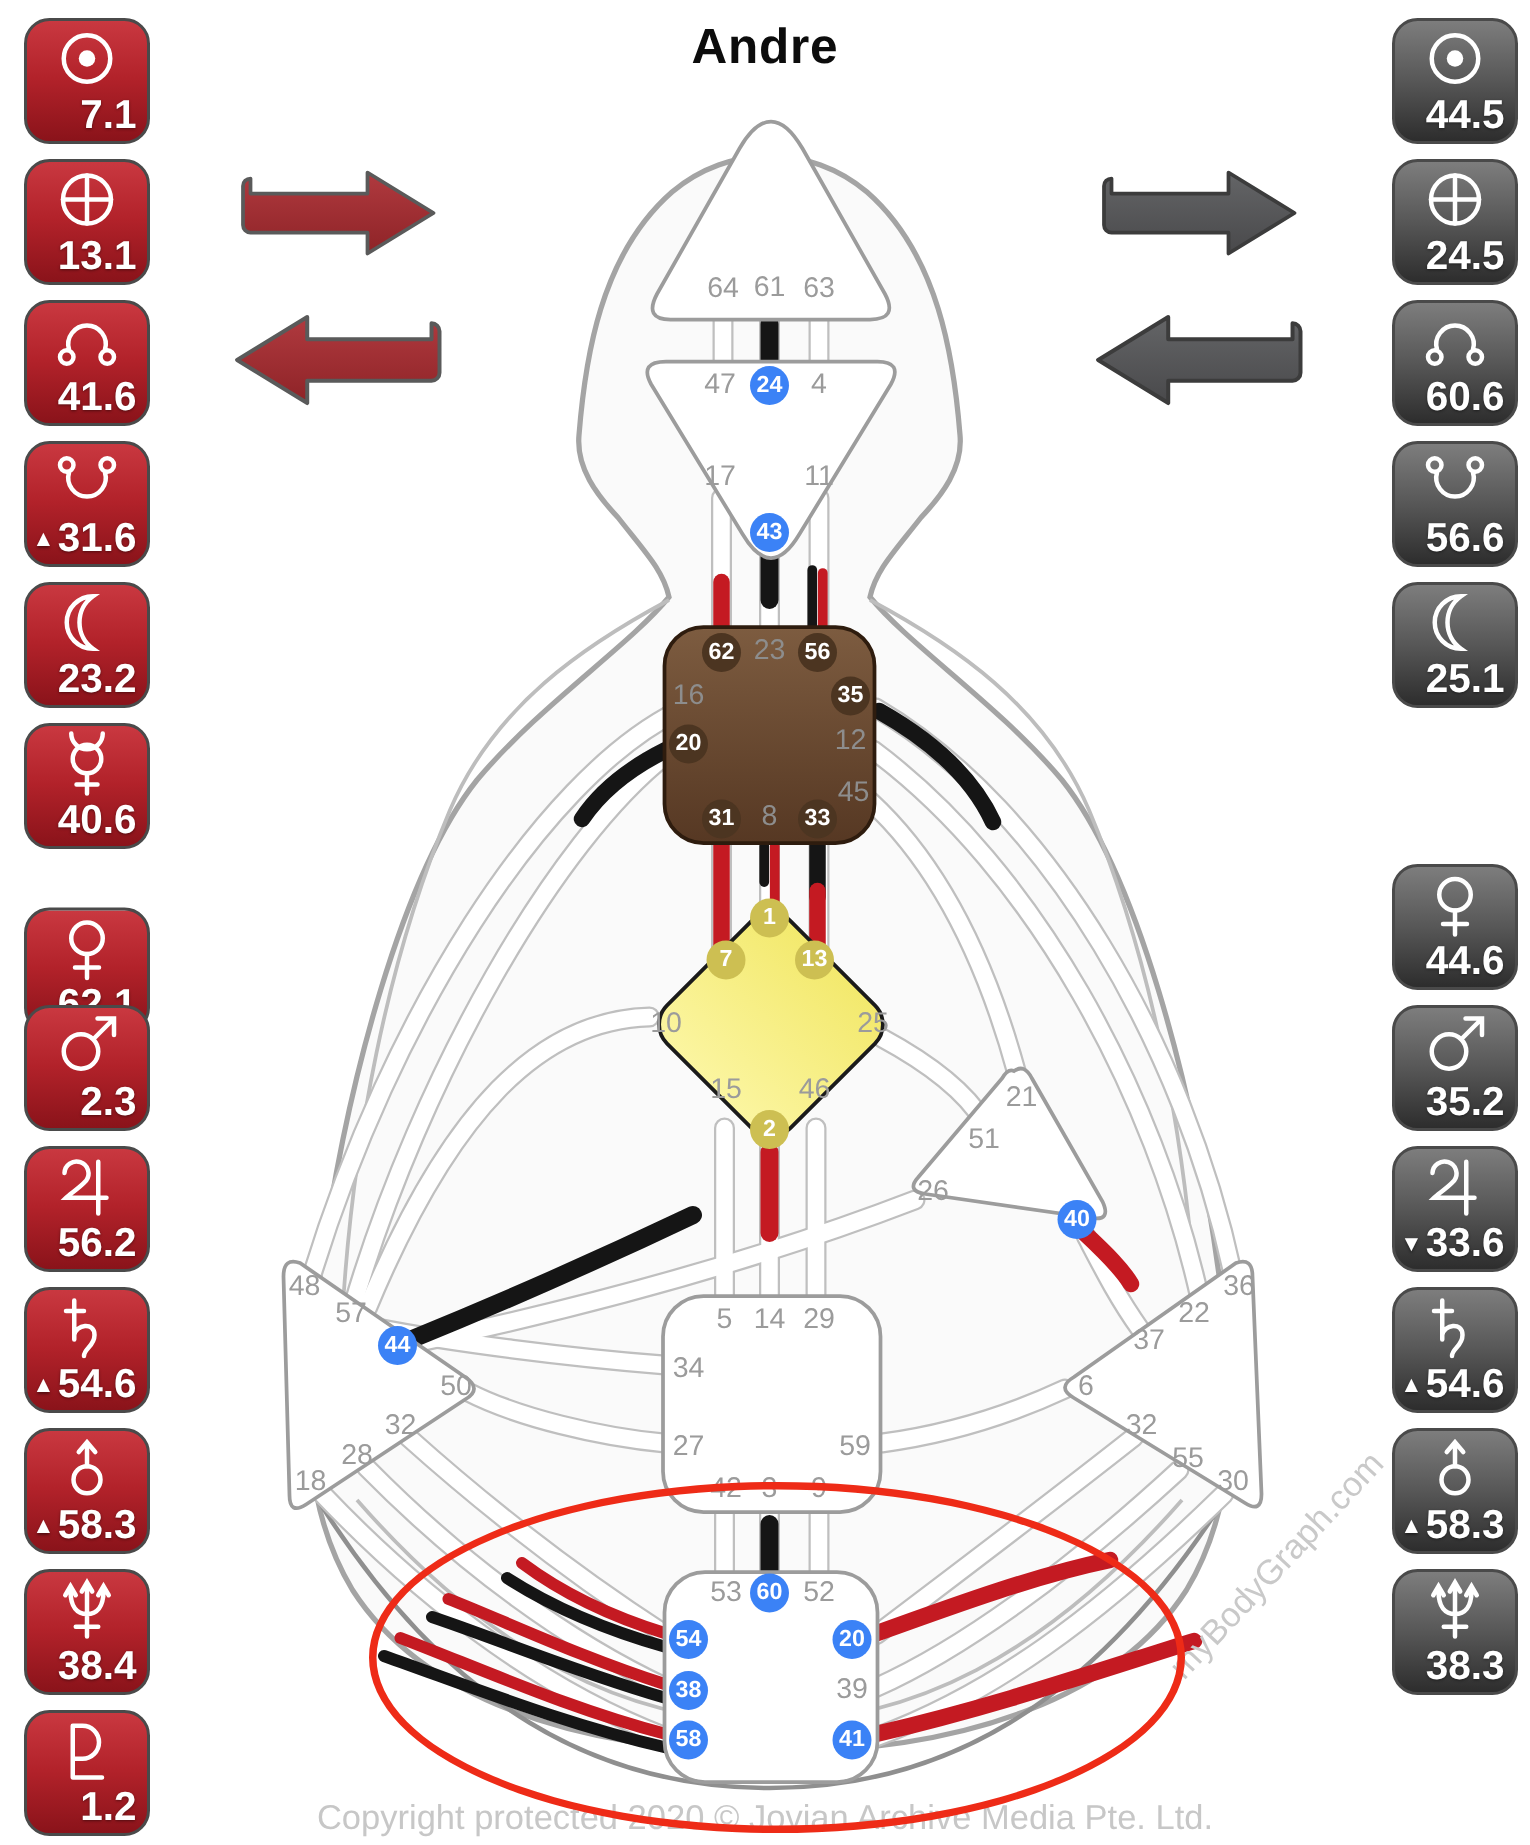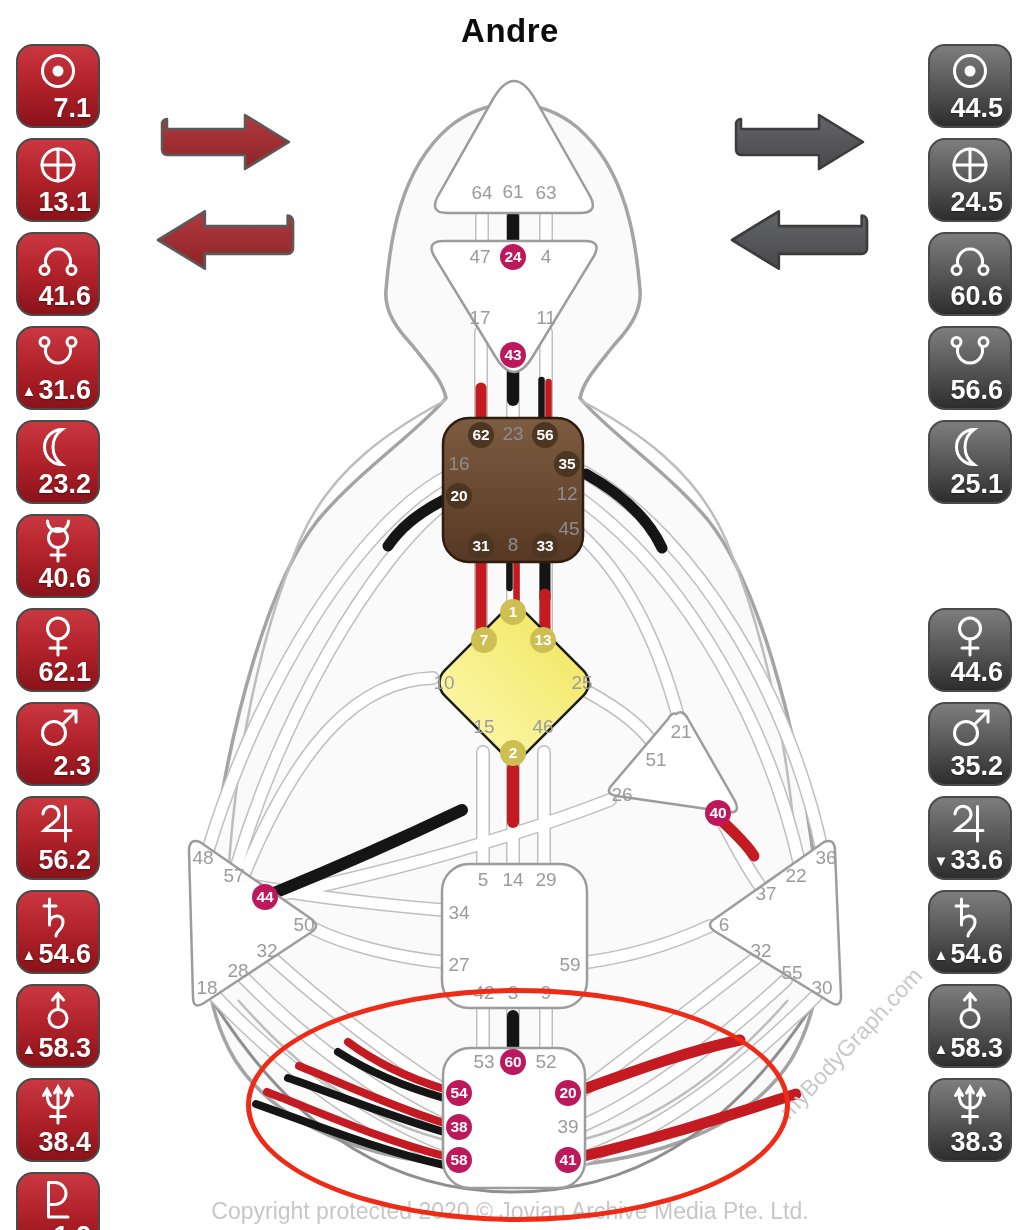--- a/index.html
+++ b/index.html
@@ -8,34 +8,34 @@
   #graph{position:absolute;left:0;top:0;z-index:1;}
   
   .title{position:absolute;left:0;top:12px;width:1020px;text-align:center;
          font-size:33px;font-weight:700;color:#0c0c0c;letter-spacing:.5px;z-index:40;}
   .copyright{position:absolute;left:0;top:1198px;width:1020px;text-align:center;
          font-size:23px;color:#c7c7c7;z-index:25;}
   .watermark{position:absolute;left:726px;top:1030px;width:250px;text-align:center;
          font-size:23px;color:#c9c9c9;transform:rotate(-47deg);z-index:15;}
   
   .badge{position:absolute;width:84px;height:84px;border:2px solid #4a4a4a;
-         border-radius:17px;box-sizing:border-box;z-index:40;margin-top:32px;}
+         border-radius:17px;box-sizing:border-box;z-index:40;}
   .badge.red{left:16px;background:linear-gradient(#c93840,#b2222a 48%,#8a131a);}
   .badge.gray{left:928px;background:linear-gradient(#7d7d7d,#575757 50%,#2d2d2d);padding-left:12px;}
   .psym{position:absolute;left:50%;top:1px;transform:translateX(-50%);width:50px;height:48px;}
   .bval{position:absolute;right:7px;bottom:2px;color:#fff;font-weight:700;font-size:27px;
         text-shadow:0 1px 2px rgba(0,0,0,.45);white-space:nowrap;}
   .mk{font-size:15px;position:relative;top:-3px;margin-right:2px;}
   
   .gate{position:absolute;transform:translate(-50%,-50%);font-size:19px;color:#9b9b9b;
         z-index:20;white-space:nowrap;}
   .gate.circ,.gate.gcirc,.gate.tact{width:26px;height:26px;border-radius:50%;
         display:flex;align-items:center;justify-content:center;
         font-size:15.5px;font-weight:700;color:#fff;}
-  .gate.circ{background:#be185d;text-align:right;}
+  .gate.circ{background:#3b82f6;text-align:right;}
   .gate.gcirc{background:#cdbf52;}
   .gate.tact{background:#4c3521;}
   .gate.tmut{color:#8d8d8d;}
   
   .arrow{position:absolute;z-index:40;}
   
   .hl-ellipse{position:absolute;left:246px;top:988px;width:544px;height:234px;
         box-sizing:border-box;border:5px solid #ee2b17;border-radius:50%;z-index:30;}
 </style>
 </head>
@@ -359,21 +359,21 @@
         <use href="#sy-moon"></use>
       </svg>
     <div class="bval"><span class="mk"></span><span>23.2</span></div>
   </div>
   <div class="badge red" style="top:482px">
     <svg class="psym" viewBox="0 0 48 48" fill="none" stroke="#fff" stroke-width="3" stroke-linecap="round">
         <use href="#sy-mercury"></use>
       </svg>
     <div class="bval"><span class="mk"></span><span>40.6</span></div>
   </div>
-  <div class="badge red" style="top:576px">
+  <div class="badge red" style="top:605px">
     <svg class="psym" viewBox="0 0 48 48" fill="none" stroke="#fff" stroke-width="3" stroke-linecap="round">
         <use href="#sy-venus"></use>
       </svg>
     <div class="bval"><span class="mk"></span><span>62.1</span></div>
   </div>
   <div class="badge red" style="top:670px">
     <svg class="psym" viewBox="0 0 48 48" fill="none" stroke="#fff" stroke-width="3" stroke-linecap="round">
         <use href="#sy-mars"></use>
       </svg>
     <div class="bval"><span class="mk"></span><span>2.3</span></div>

